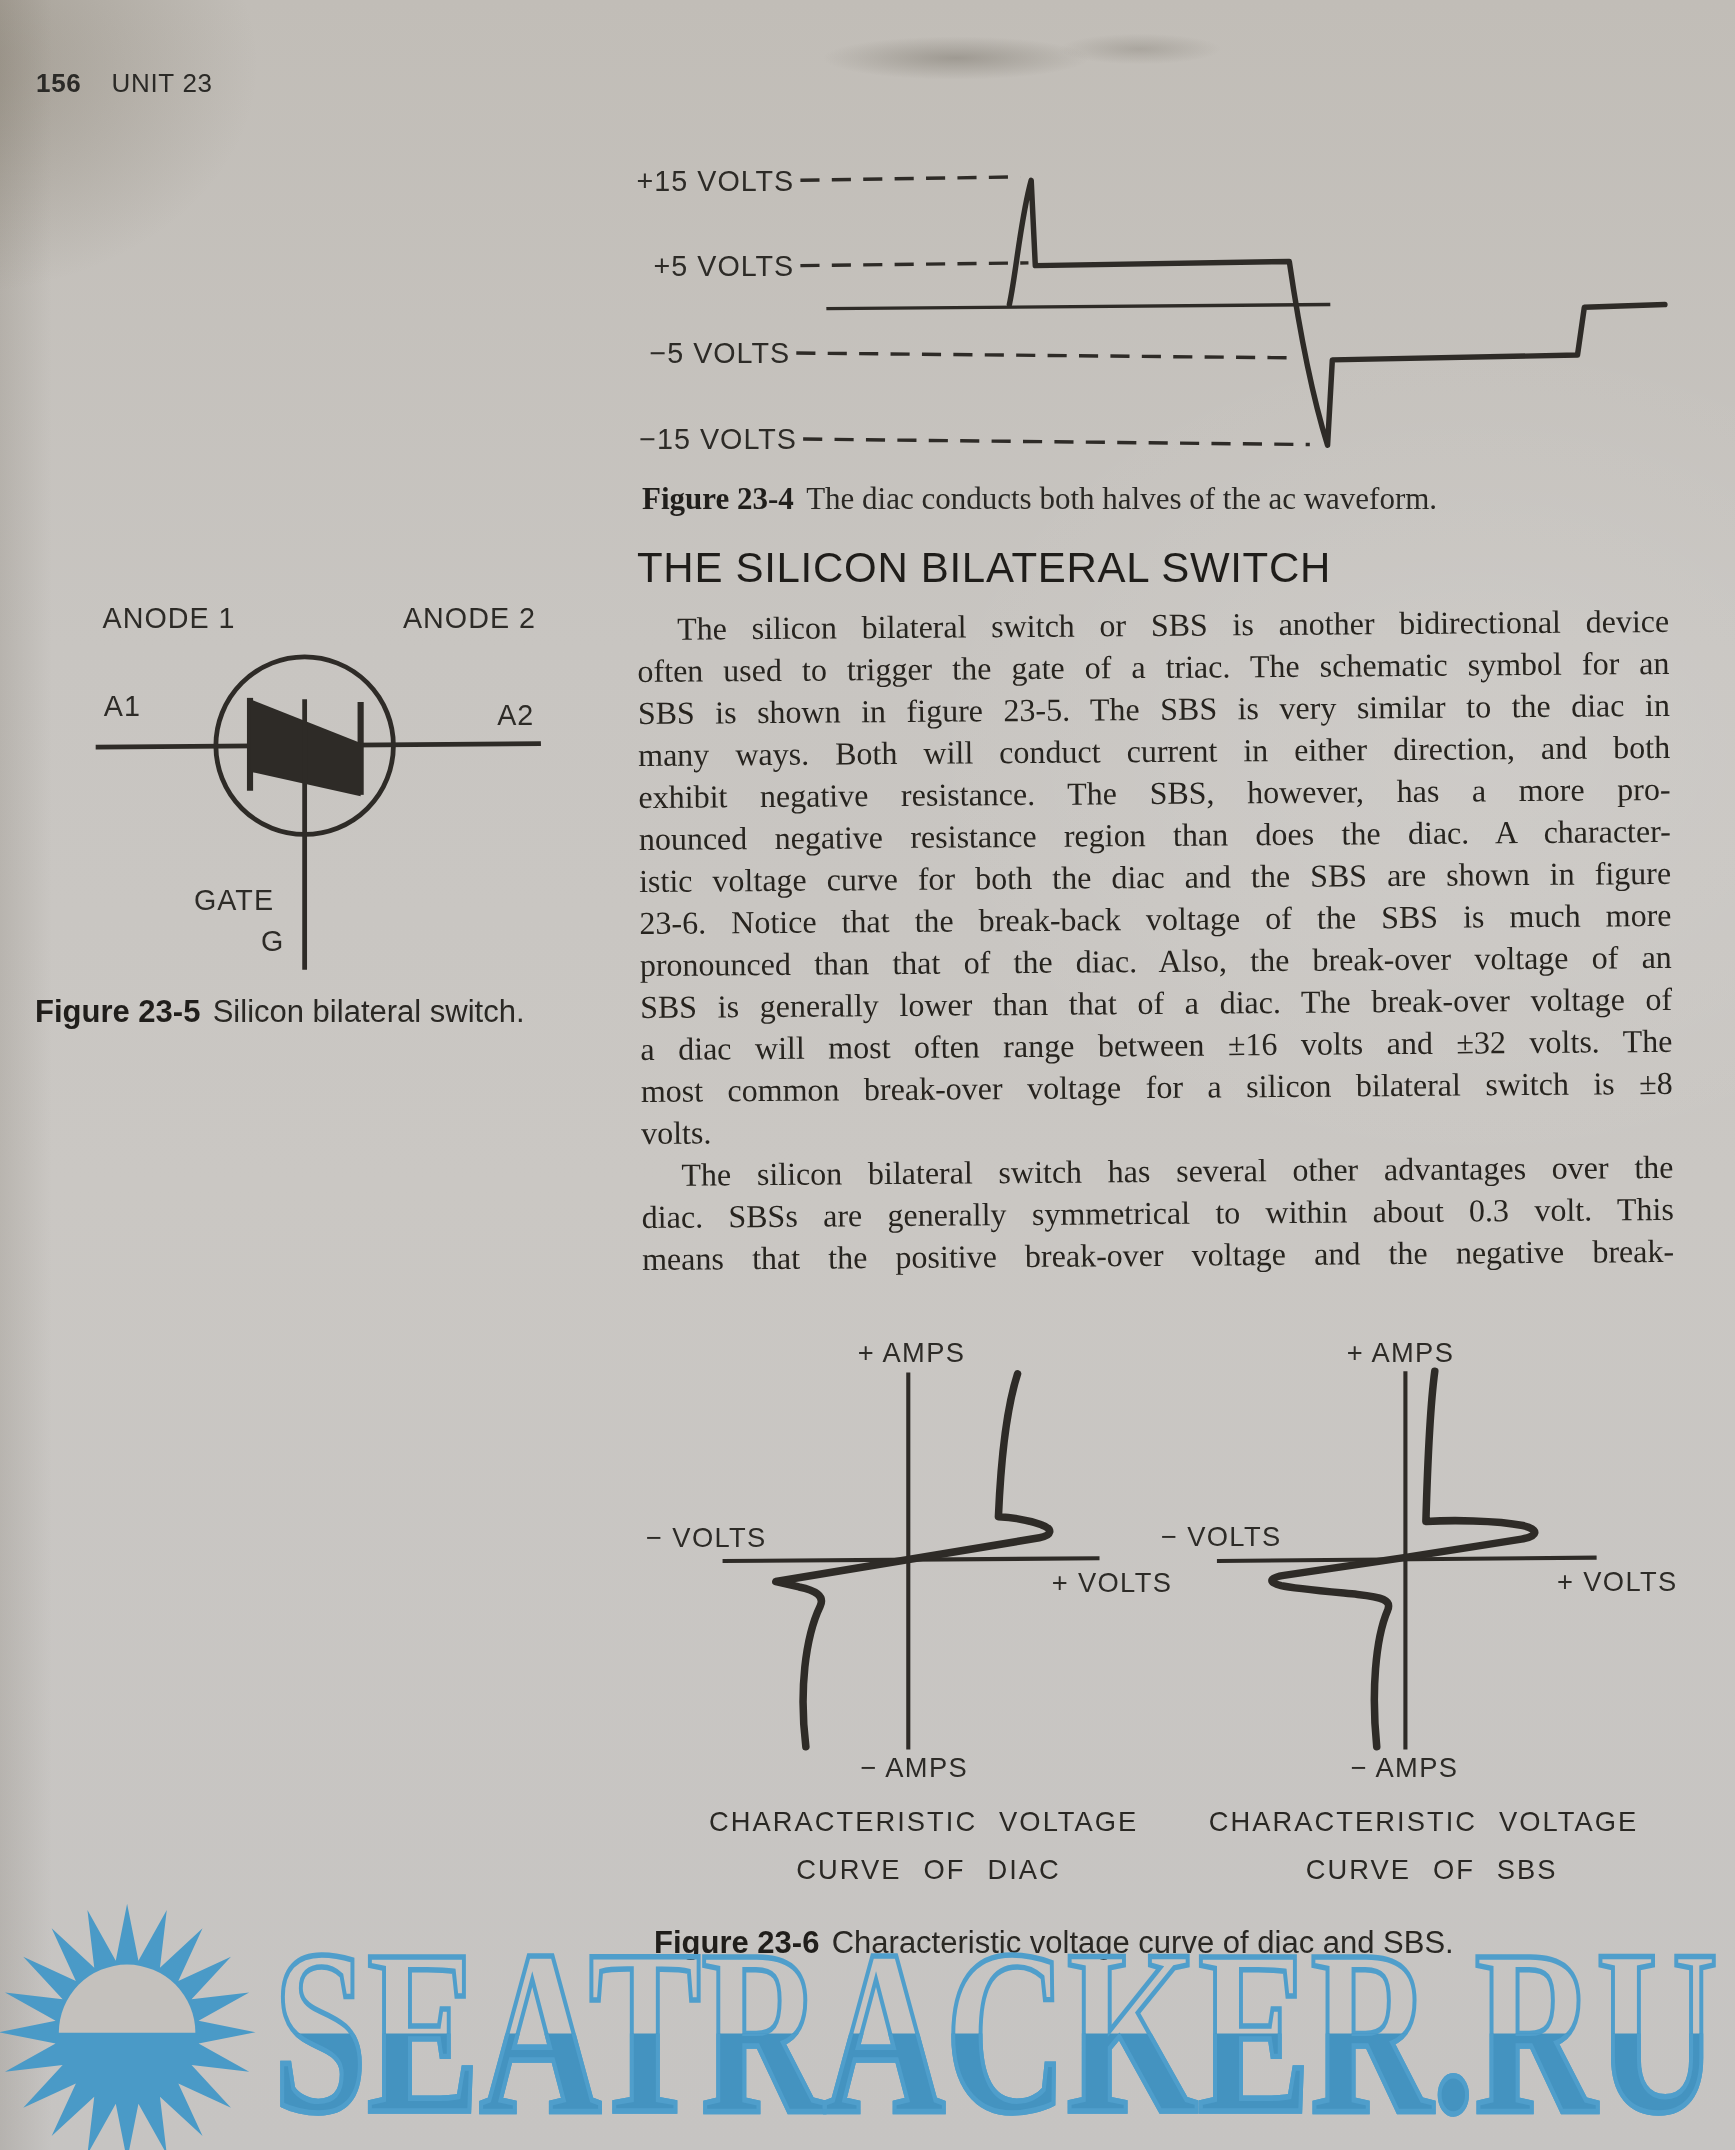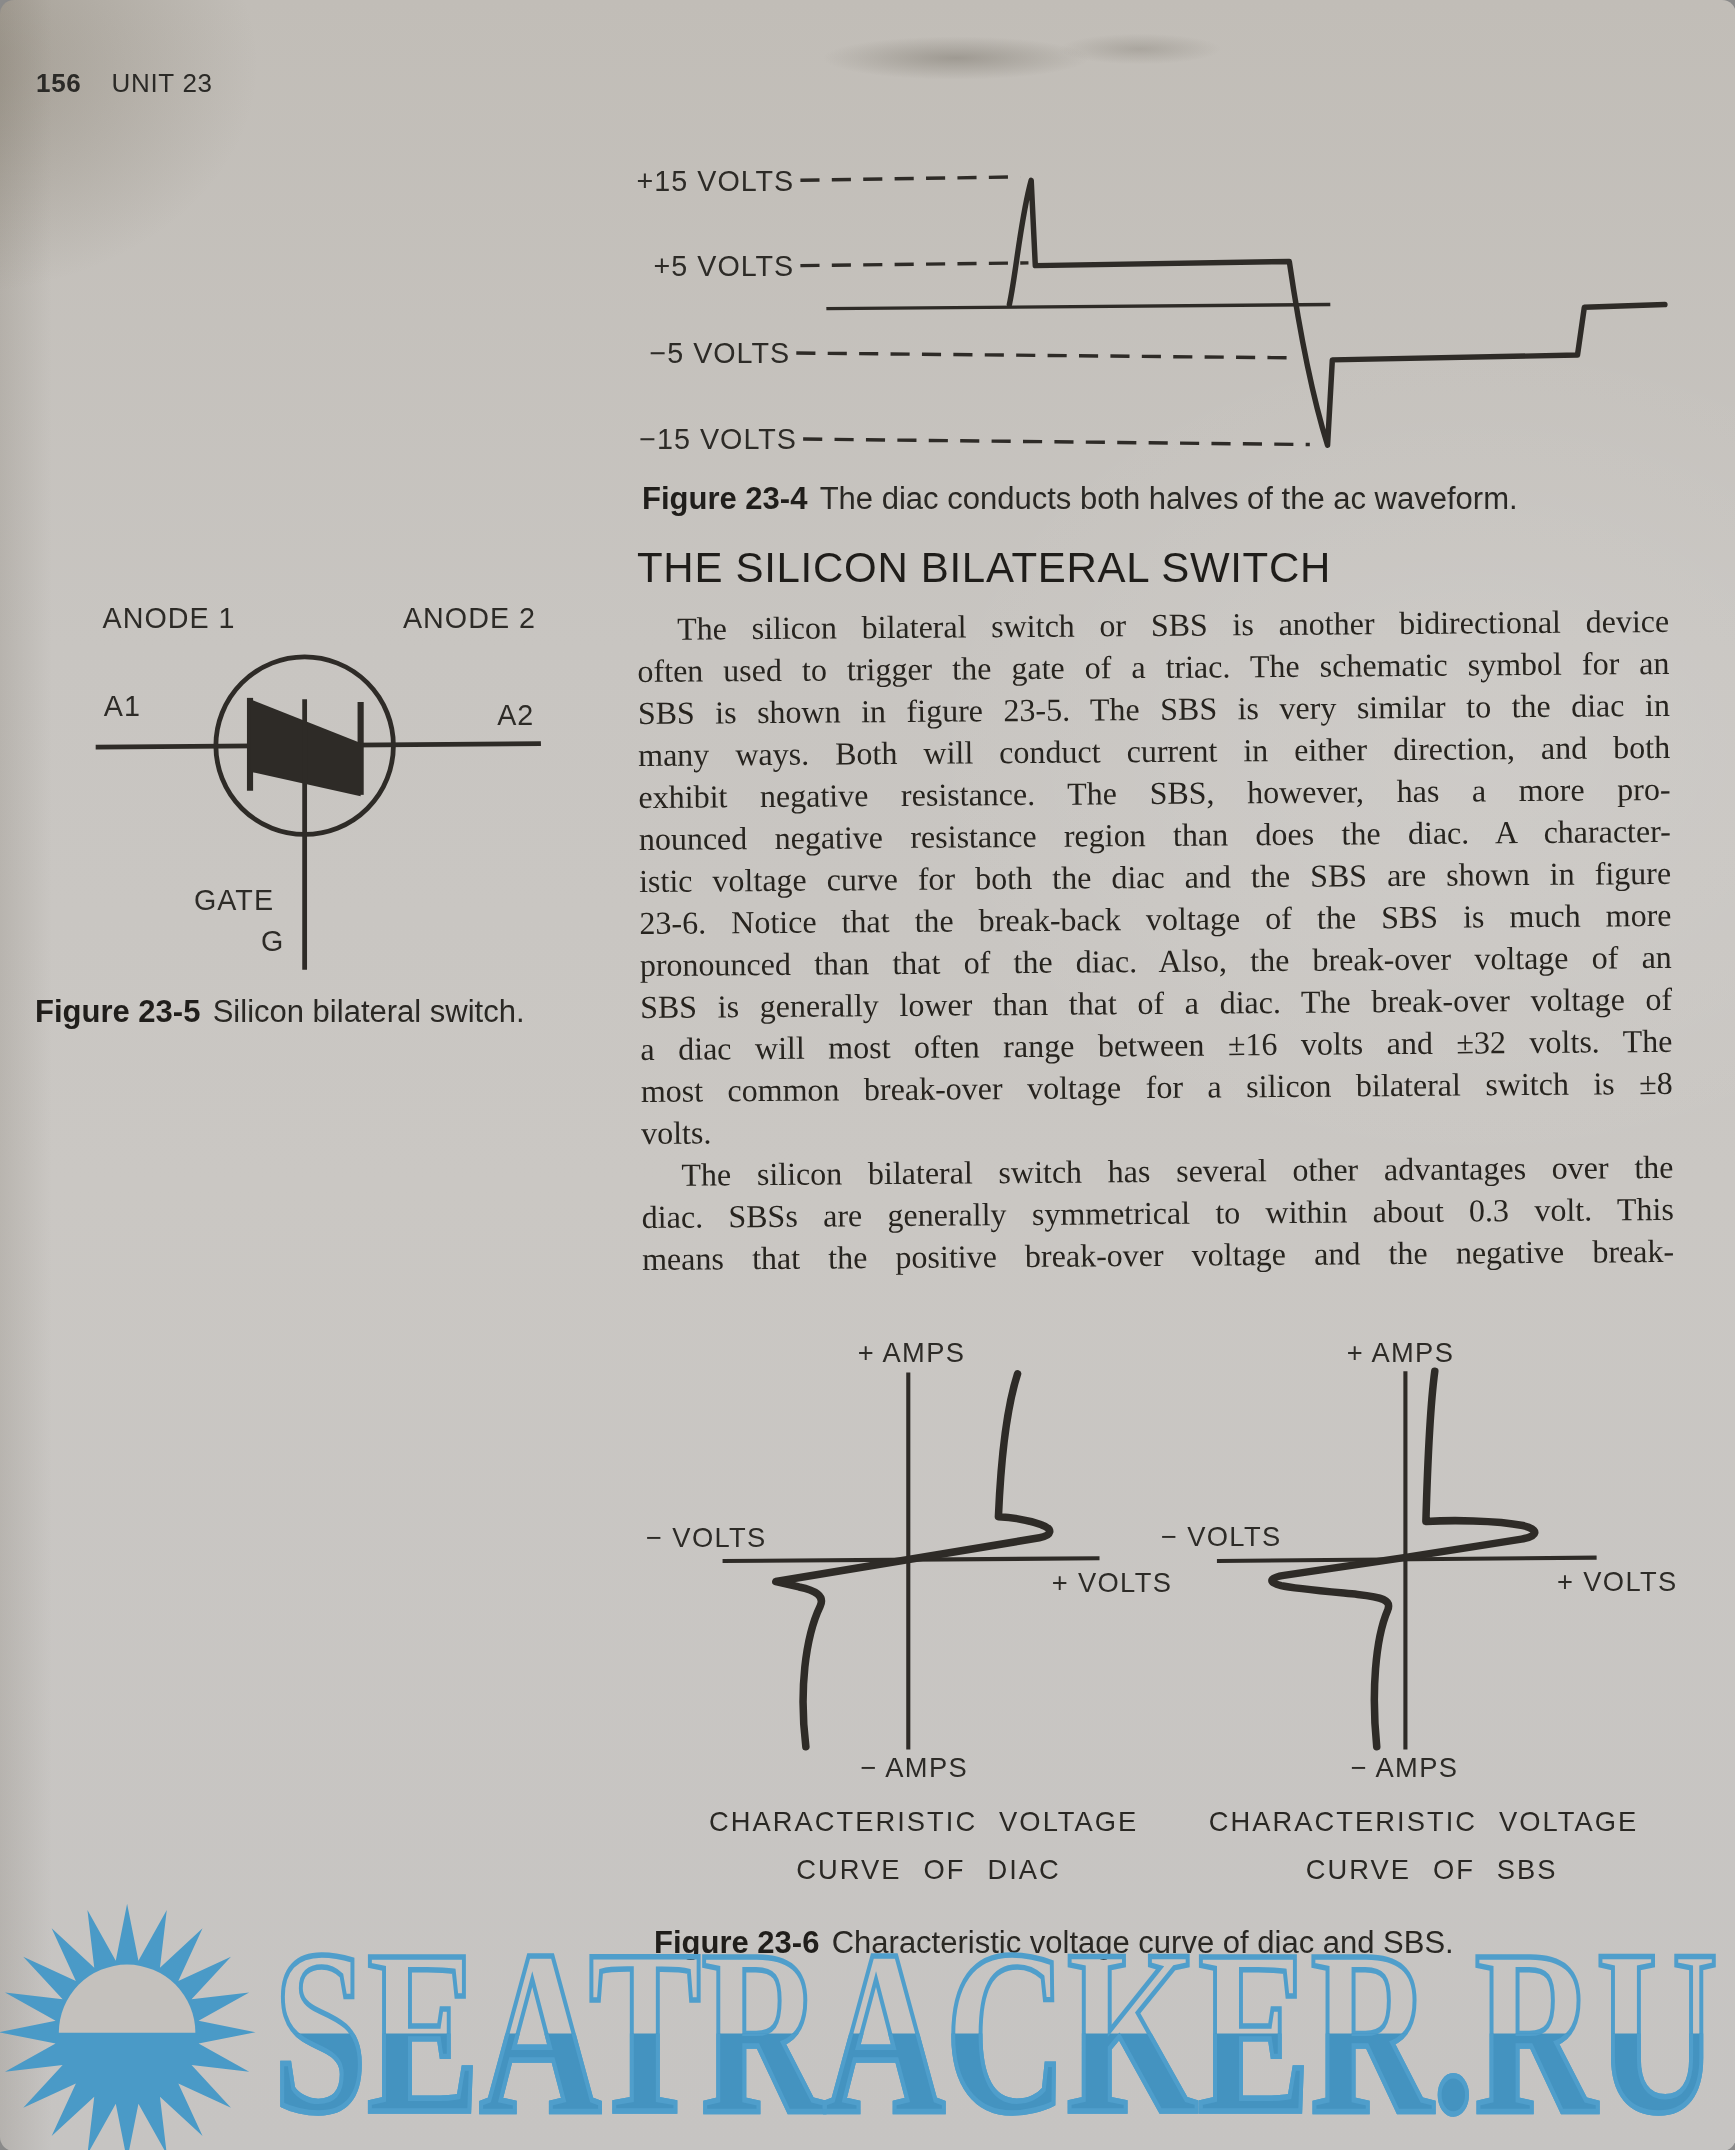--- a/index.html
+++ b/index.html
@@ -7,32 +7,31 @@
     position:relative;width:1736px;height:2151px;overflow:hidden;
     font-family:"Liberation Sans",sans-serif;color:#2c2a26;
     background-color:#c6c3bf;
     background-image:
       radial-gradient(ellipse 478px 355px at -3% 3%, rgba(90,79,59,.32), rgba(90,79,59,0) 65%),
       linear-gradient(90deg, rgba(80,70,55,.14), rgba(80,70,55,0) 3%),
       radial-gradient(ellipse 191px 31px at 956px 58px, rgba(78,72,60,.30), rgba(78,72,60,0) 70%),
       radial-gradient(ellipse 116px 22px at 1140px 49px, rgba(78,72,60,.20), rgba(78,72,60,0) 70%),
       radial-gradient(ellipse 819px 614px at 85% 35%, rgba(255,255,255,.10), rgba(255,255,255,0) 70%),
       linear-gradient(180deg, #c1bdb7 0%, #c8c5c1 30%, #cac7c3 55%, #c6c4c2 100%);
-    border-radius: 14px;
   }
   .layer{position:absolute;left:0;top:0;width:1736px;height:2151px;pointer-events:none;}
   .ink{fill:#2e2b27;}
   .stroke-ink{stroke:#2e2b27;fill:none;}
 
   .page-header{position:absolute;left:36px;top:68px;font-size:26px;letter-spacing:0.7px;color:#2b2a27;}
   .page-header .num{font-weight:bold;margin-right:30px;}
 
   .caption{position:absolute;font-size:31px;color:#2a2824;white-space:nowrap;}
   .caption .cap-label{font-weight:bold;margin-right:12.3px;color:#201e1b;}
-  .cap-23-4{left:642px;top:481px;}
+  .cap-23-4{left:642px;top:481px;font-family:Liberation Serif, serif;}
   .cap-23-5{left:35px;top:994px;}
   .cap-23-6{left:654px;top:1925px;}
 
   .section-heading{
     position:absolute;left:637px;top:544px;margin:0;
     font-size:42px;font-weight:400;letter-spacing:0.7px;color:#1f1d1a;white-space:nowrap;
   }
   .bodytext{
     position:absolute;left:637px;top:608px;width:1032px;
     font-family:"Liberation Serif",serif;font-size:32px;line-height:42px;color:#27241f;

